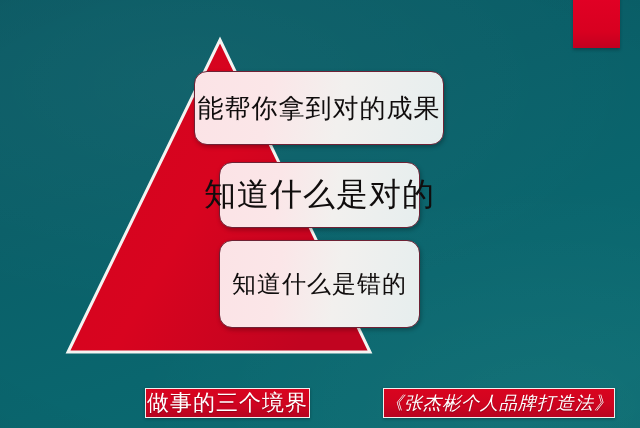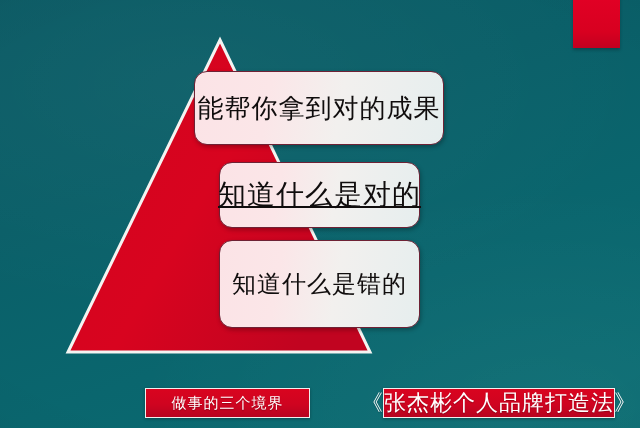--- a/index.html
+++ b/index.html
@@ -80,21 +80,21 @@
     height: 74px;
   }
   #step-box-1 .step-label { font-size: 26px; }
 
   #step-box-2 {
     left: 219px;
     top: 162px;
     width: 201px;
     height: 66px;
   }
-  #step-box-2 .step-label { font-size: 28px; text-decoration: underline; }
+  #step-box-2 .step-label { font-size: 32px; }
 
   #step-box-3 {
     left: 219px;
     top: 240px;
     width: 201px;
     height: 88px;
   }
   #step-box-3 .step-label { font-size: 24px; }
 
   
@@ -103,39 +103,39 @@
     background: linear-gradient(180deg, #d9041f 0%, #cf0420 55%, #b70420 100%);
     border: 1.5px solid #f0f0ee;
     box-shadow: 0 1px 3px rgba(0,0,0,0.3);
     display: flex;
     align-items: center;
     justify-content: center;
     box-sizing: border-box;
   }
   .banner-label {
     color: #ffffff;
-    font-size: 15px;
+    font-size: 22px;
     letter-spacing: 1px;
     white-space: nowrap;
     text-shadow: 0 1px 1px rgba(0,0,0,0.25);
   }
 
   #banner-left {
     left: 145px;
     top: 388px;
     width: 165px;
     height: 30px;
   }
   #banner-right {
     left: 383px;
     top: 388px;
     width: 232px;
     height: 30px;
   }
-  #banner-right .banner-label { font-size: 22px; }
+  #banner-right .banner-label { font-size: 18px; font-style: italic; }
 </style>
 </head>
 <body>
 
 <div id="slide">
 
   <div id="bg-texture"></div>
 
   <div id="corner-accent"></div>
 

